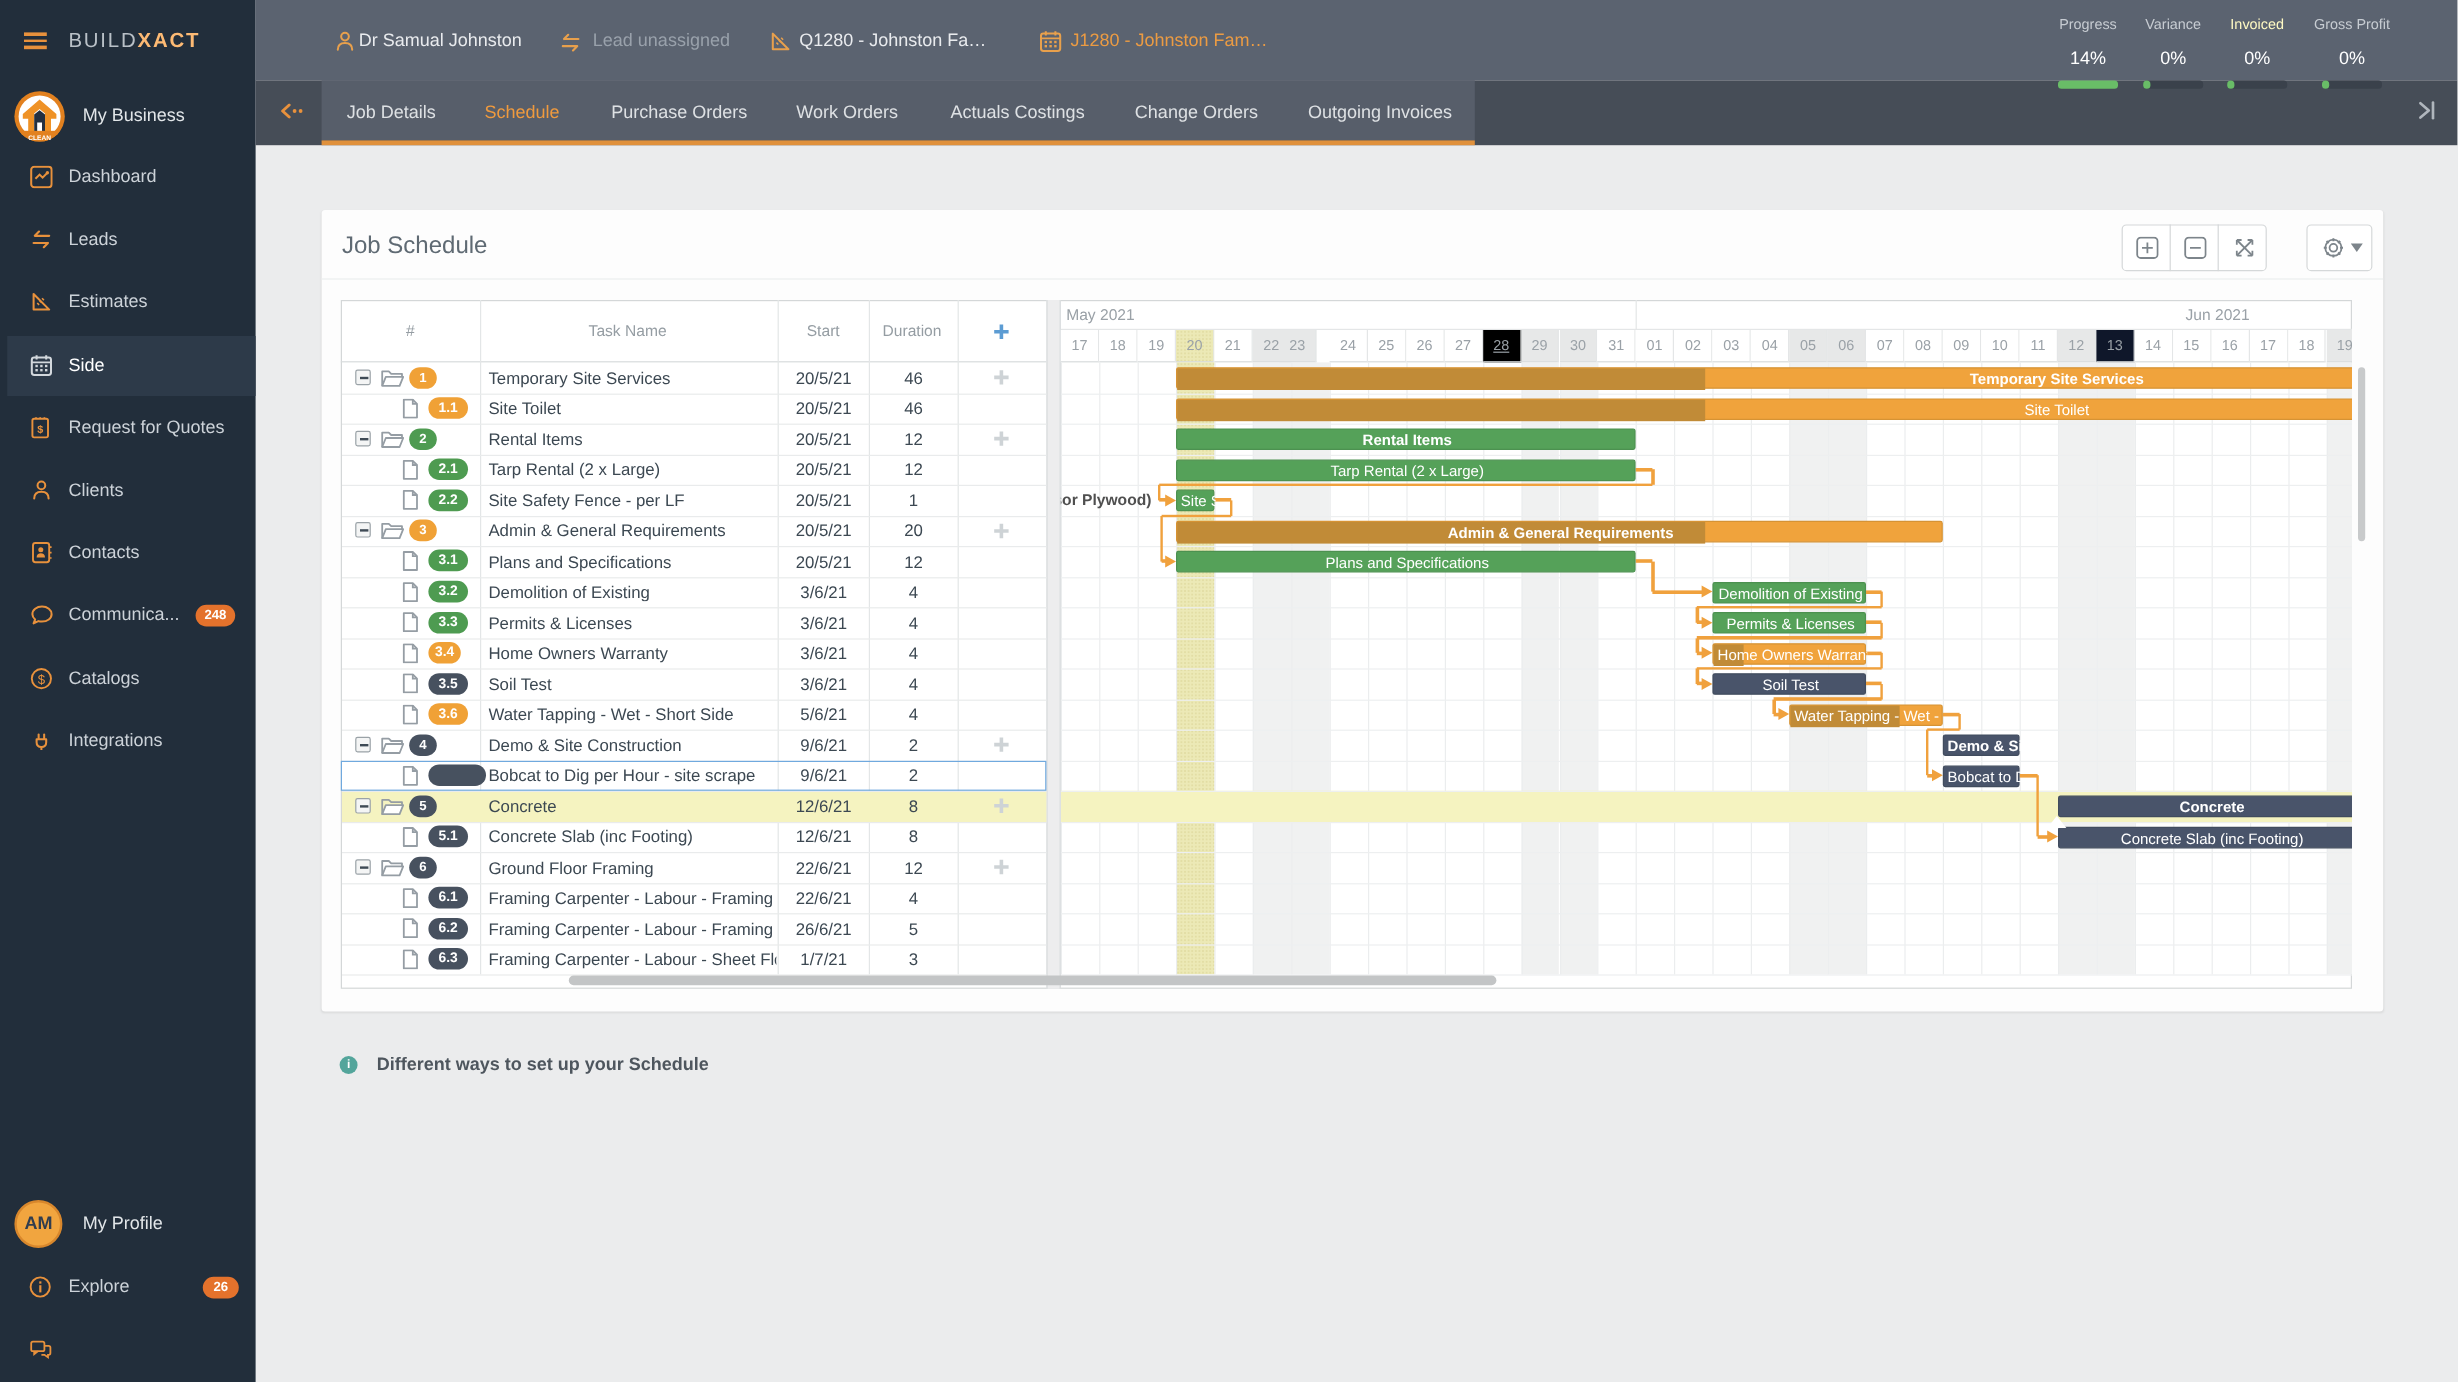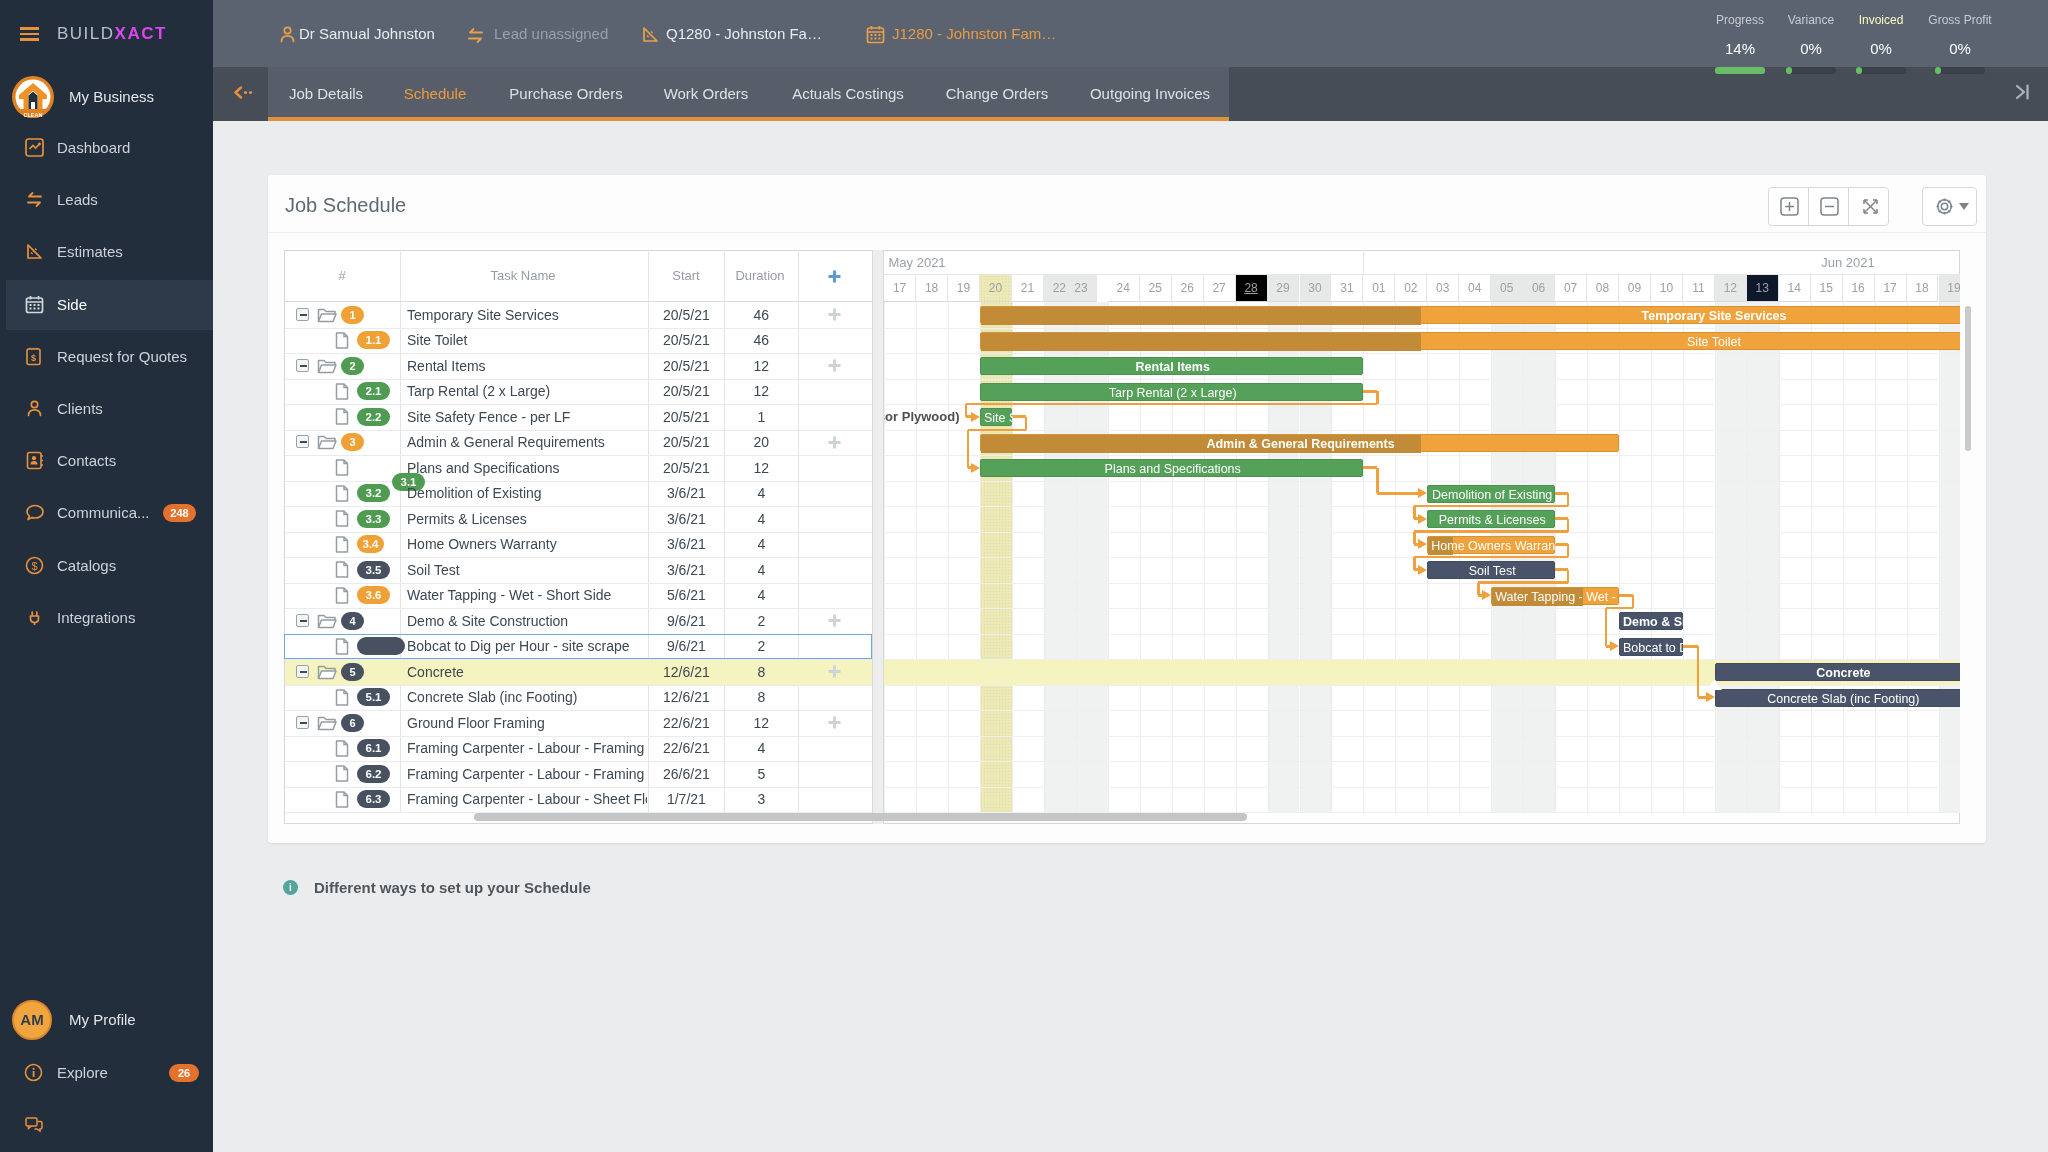--- a/index.html
+++ b/index.html
@@ -5,21 +5,21 @@
 body{font-family:"Liberation Sans",sans-serif;background:#ebeced;position:relative;}
 .abs{position:absolute;}
 svg{display:block;}
 </style></head><body>
 <div class="abs" style="left:0;top:0;width:213px;height:1152px;background:#222e3b;">
 <div class="abs" style="left:20px;top:27px;width:19px;height:14px;">
       <div class="abs" style="left:0;top:0;width:19px;height:2.5px;background:#e8913c;"></div>
       <div class="abs" style="left:0;top:5.5px;width:19px;height:2.5px;background:#e8913c;"></div>
       <div class="abs" style="left:0;top:11px;width:19px;height:2.5px;background:#e8913c;"></div>
     </div>
-<div class="abs" style="left:57px;top:24px;font-size:17px;letter-spacing:1.5px;color:#b9c0c7;">BUILD<span style="color:#d946ef;font-weight:bold;">XACT</span></div>
+<div class="abs" style="left:57px;top:24px;font-size:17px;letter-spacing:1.5px;color:#b9c0c7;">BUILD<span style="color:#fdba74;font-weight:bold;">XACT</span></div>
 <div class="abs" style="left:11px;top:75px;width:44px;height:44px;">
       <svg width="44" height="44" viewBox="0 0 44 44">
         <circle cx="22" cy="22" r="21" fill="#e2811f"></circle>
         <circle cx="22" cy="22" r="17.5" fill="#fff"></circle>
         <path d="M22 8 L36 20 L36 24 L31.5 24 L31.5 36 L26.5 36 L26.5 19.5 L22 15.8 L17.5 19.5 L17.5 36 L12.5 36 L12.5 24 L8 24 L8 20 Z" fill="#ef9226"></path>
         <path d="M17.5 36 L17.5 20.5 L22 16.8 L26.5 20.5 L26.5 36 L24 36 L24 27 L20 27 L20 36 Z" fill="#233040"></path>
         <clipPath id="lc">
           <circle cx="22" cy="22" r="21"></circle>
         </clipPath>
         <rect x="1" y="34" width="42" height="10" clip-path="url(#lc)" fill="#e2811f"></rect>
@@ -565,21 +565,21 @@
 <div class="abs" style="left:407px;top:434.25px;width:240px;overflow:hidden;white-space:nowrap;font-size:14px;color:#3c4852;">Admin &amp; General Requirements</div>
 <div class="abs" style="left:648.4px;top:434.25px;width:76px;text-align:center;font-size:14px;color:#3c4852;">20/5/21</div>
 <div class="abs" style="left:724.3px;top:434.25px;width:74px;text-align:center;font-size:14px;color:#3c4852;">20</div>
 <div class="abs" style="left:285px;top:480.5px;width:586.5px;height:1px;background:#e9ebec;"></div>
 <div class="abs" style="left:335px;top:459.25px;">
     <svg width="14" height="17" viewBox="0 0 14 17">
       <path d="M1.5 1 H9 L12.5 4.5 V16 H1.5 Z" fill="#fff" stroke="#959da4" stroke-width="1.5" stroke-linejoin="round"></path>
       <path d="M9 1 V4.5 H12.5" fill="none" stroke="#959da4" stroke-width="1.5"></path>
     </svg>
   </div>
-<div class="abs" style="left:357px;top:473px;width:33px;height:18px;border-radius:9px;background:#4e9b51;color:#fff;font-size:11.5px;font-weight:bold;text-align:center;line-height:18px;margin-left:35px;">3.1</div>
+<div class="abs" style="left:357px;top:458px;width:33px;height:18px;border-radius:9px;background:#4e9b51;color:#fff;font-size:11.5px;font-weight:bold;text-align:center;line-height:18px;">3.1</div>
 <div class="abs" style="left:407px;top:459.75px;width:240px;overflow:hidden;white-space:nowrap;font-size:14px;color:#3c4852;">Plans and Specifications</div>
 <div class="abs" style="left:648.4px;top:459.75px;width:76px;text-align:center;font-size:14px;color:#3c4852;">20/5/21</div>
 <div class="abs" style="left:724.3px;top:459.75px;width:74px;text-align:center;font-size:14px;color:#3c4852;">12</div>
 <div class="abs" style="left:285px;top:506.0px;width:586.5px;height:1px;background:#e9ebec;"></div>
 <div class="abs" style="left:335px;top:484.75px;">
     <svg width="14" height="17" viewBox="0 0 14 17">
       <path d="M1.5 1 H9 L12.5 4.5 V16 H1.5 Z" fill="#fff" stroke="#959da4" stroke-width="1.5" stroke-linejoin="round"></path>
       <path d="M9 1 V4.5 H12.5" fill="none" stroke="#959da4" stroke-width="1.5"></path>
     </svg>
   </div>

